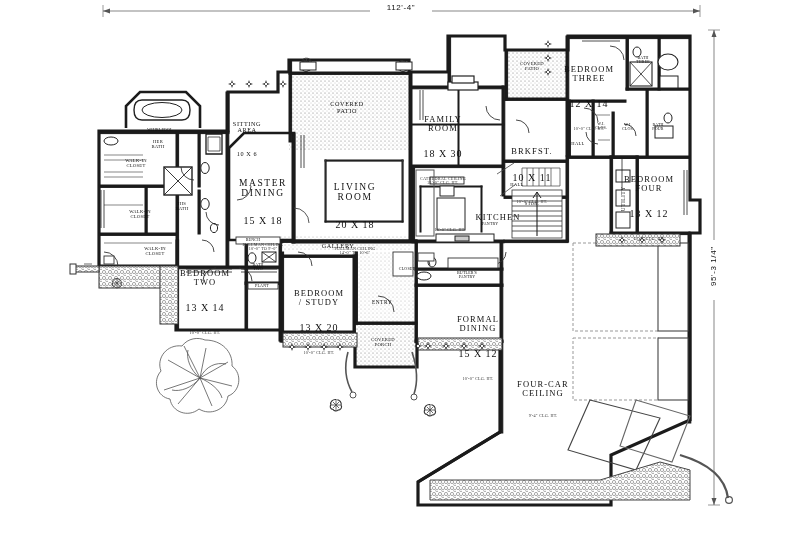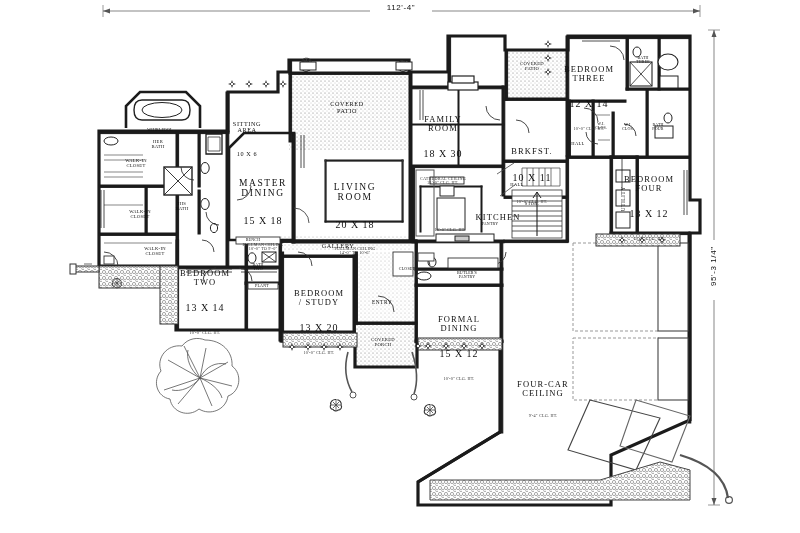--- a/index.html
+++ b/index.html
@@ -455,21 +455,21 @@
     <div class="rm-name">BRKFST.</div>
     <div class="rm-dim">10 X 11</div>
     <div class="rm-clg">10'-0" CLG. HT.</div>
   </div>
 
   <div class="lbl" style="left:416px;top:196px;width:68px;padding-left:48px;">
     <div class="rm-name">KITCHEN</div>
   </div>
   <div class="lbl rm-clg" style="left:424px;top:228px;width:52px;">10'-0" CLG. HT.</div>
 
-  <div class="lbl" style="left:418px;top:298px;width:82px;">
+  <div class="lbl" style="left:418px;top:298px;width:82px;padding-left:19px;">
     <div class="rm-name">FORMAL
 DINING</div>
     <div class="rm-dim">15 X 12</div>
     <div class="rm-clg">10'-0" CLG. HT.</div>
   </div>
 
   <div class="lbl" style="left:283px;top:272px;width:72px;">
     <div class="rm-name">BEDROOM
 / STUDY</div>
     <div class="rm-dim">13 X 20</div>

